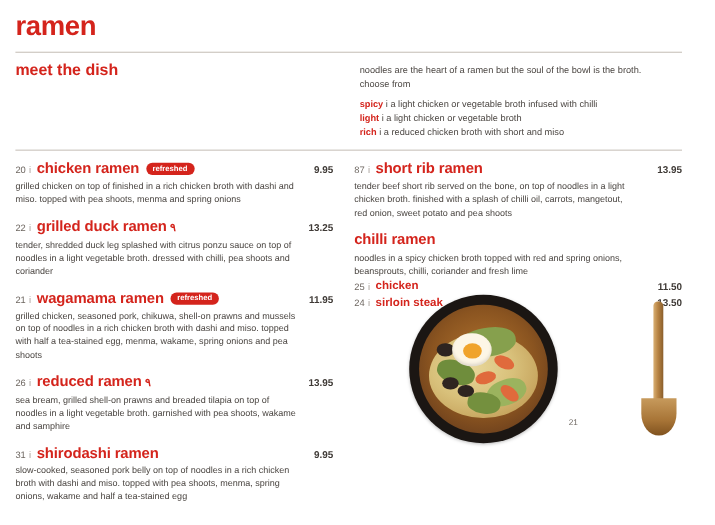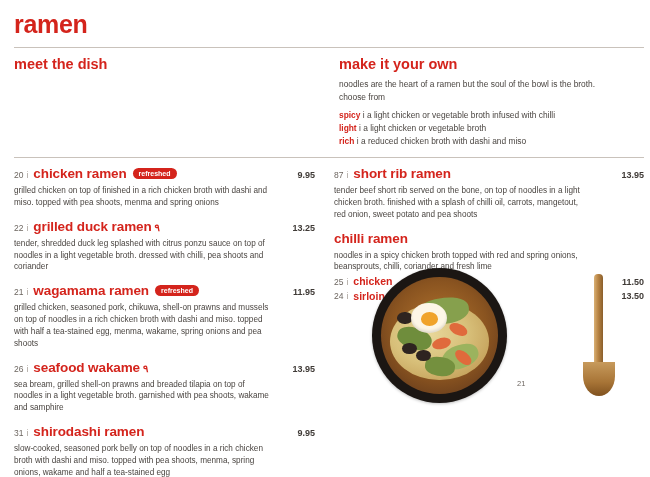--- a/index.html
+++ b/index.html
@@ -12,21 +12,21 @@
     background: #ffffff;
     font-family: "Liberation Sans", sans-serif;
     color: #3f3a36;
     overflow: hidden;
   }
   .page {
     position: relative;
     width: 650px;
     height: 421px;
     box-sizing: border-box;
-    padding: 10px 6px 0 14px;
+    padding: 10px 30px 0 14px;
   }
   .brand {
     font-size: 25px;
     font-weight: bold;
     color: #d4241c;
     letter-spacing: -0.3px;
     line-height: 1;
     margin: 2px 0 10px 0;
   }
   .rule {
@@ -277,37 +277,36 @@
 
   <div class="brand">ramen</div>
 
   <hr class="rule rule-top">
 
   <div class="intro">
     <div class="intro-col left">
       <div class="sec-title">meet the dish</div>
     </div>
     <div class="intro-col right">
-      <div class="sec-title">make it your own</div>
       <div class="sec-body">noodles are the heart of a ramen but the soul of the bowl is the broth. choose from</div>
       <div class="choose">
         <div class="broth-row">
           <span class="broth-name">spicy</span>
           <span class="broth-desc">i</span>
           <span class="broth-desc">a light chicken or vegetable broth infused with chilli</span>
         </div>
         <div class="broth-row">
           <span class="broth-name">light</span>
           <span class="broth-desc">i</span>
           <span class="broth-desc">a light chicken or vegetable broth</span>
         </div>
         <div class="broth-row">
           <span class="broth-name">rich</span>
           <span class="broth-desc">i</span>
-          <span class="broth-desc">a reduced chicken broth with dashi and miso</span>
+          <span class="broth-desc">a reduced chicken broth with short and miso</span>
         </div>
       </div>
     </div>
   </div>
 
   <hr class="rule rule-mid">
 
   <div class="columns">
 
     <div class="col left">
@@ -345,21 +344,21 @@
           <span class="spacer"></span>
           <span class="price">11.95</span>
         </div>
         <div class="dish-desc">grilled chicken, seasoned pork, chikuwa, shell-on prawns and mussels on top of noodles in a rich chicken broth with dashi and miso. topped with half a tea-stained egg, menma, wakame, spring onions and pea shoots</div>
       </div>
 
       <div class="dish">
         <div class="dish-head">
           <span class="dish-num">26</span>
           <span class="dish-sep">i</span>
-          <span class="dish-name">seafood wakame</span>
+          <span class="dish-name">reduced ramen</span>
           <span class="veg-mark">٩</span>
           <span class="spacer"></span>
           <span class="price">13.95</span>
         </div>
         <div class="dish-desc">sea bream, grilled shell-on prawns and breaded tilapia on top of noodles in a light vegetable broth. garnished with pea shoots, wakame and samphire</div>
       </div>
 
       <div class="dish">
         <div class="dish-head">
           <span class="dish-num">31</span>

